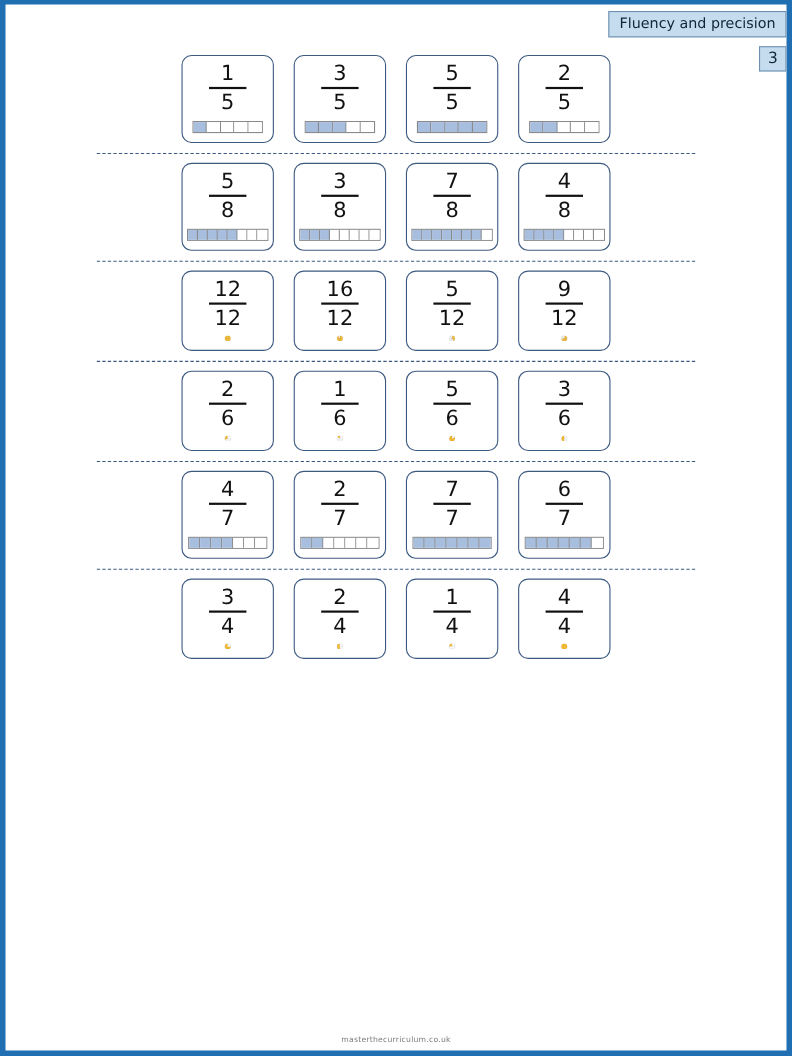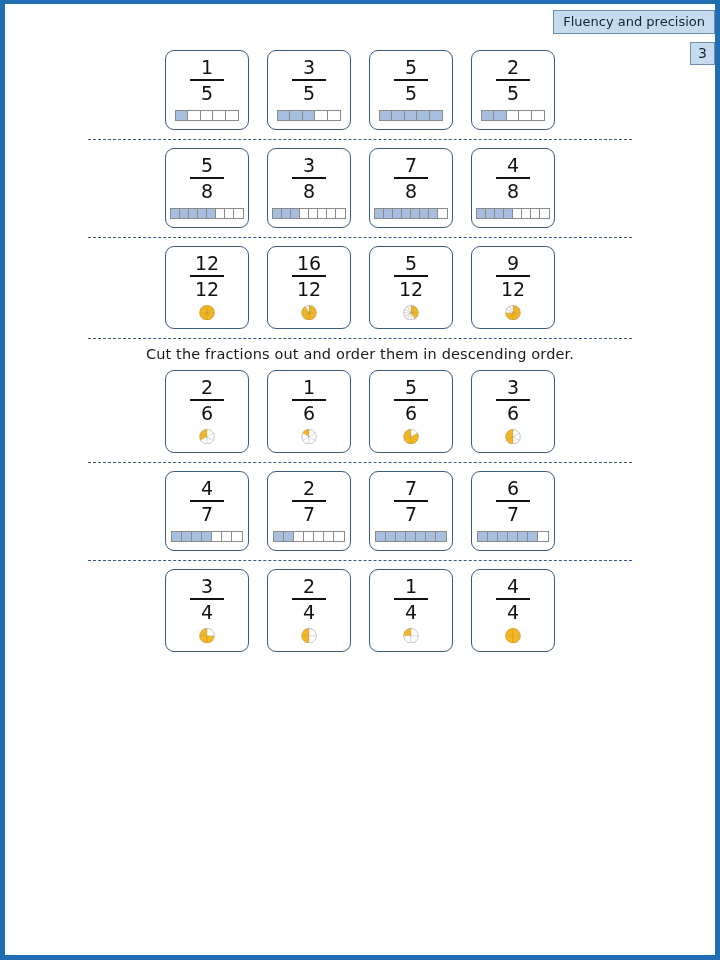--- a/index.html
+++ b/index.html
@@ -100,21 +100,21 @@
     width: 84px;
     border: 1.3px solid #3C5A80;
     border-radius: 9px;
     background: #ffffff;
     padding: 7px 6px 8px 6px;
     display: flex;
     flex-direction: column;
     align-items: center;
   }
   .card-bar { height: 80px; }
-  .card-pie { height: 83px; }
+  .card-pie { height: 73px; }
 
   
   .frac {
     display: flex;
     flex-direction: column;
     align-items: center;
     line-height: 1;
   }
   .frac .num {
     font-size: 19px;
@@ -398,21 +398,20 @@
             <path d="M 20 20 L 10.50 36.45 A 19 19 0 0 1 3.55 29.50 Z" fill="#F5B823" stroke="#C28A12" stroke-width="0.8"></path>
             <path d="M 20 20 L 3.55 29.50 A 19 19 0 0 1 1.00 20.00 Z" fill="#F5B823" stroke="#C28A12" stroke-width="0.8"></path>
             <path d="M 20 20 L 1.00 20.00 A 19 19 0 0 1 3.55 10.50 Z" fill="#ffffff" stroke="#9a9a9a" stroke-width="0.8"></path>
             <path d="M 20 20 L 3.55 10.50 A 19 19 0 0 1 10.50 3.55 Z" fill="#ffffff" stroke="#9a9a9a" stroke-width="0.8"></path>
             <path d="M 20 20 L 10.50 3.55 A 19 19 0 0 1 20.00 1.00 Z" fill="#ffffff" stroke="#9a9a9a" stroke-width="0.8"></path>
             <circle cx="20" cy="20" r="19" fill="none" stroke="#9a9a9a" stroke-width="0.9"></circle>
           </svg>
         </div>
       </div>
       <div class="cutline"></div>
-      <div class="instruction instr-mid">Cut the fractions out and order them in descending order.</div>
       <div class="row row-pie">
         <div class="card card-pie">
           <div class="frac">
             <div class="num">2</div>
             <div class="bar-line"></div>
             <div class="den">6</div>
           </div>
           <svg width="42" height="42" viewBox="0 0 42 42" class="pie">
             <path d="M 21 21 L 3.68 11.00 A 20 20 0 0 1 21.00 1.00 Z" fill="#F5B823" stroke="#C28A12" stroke-width="0.8"></path>
             <path d="M 21 21 L 3.68 31.00 A 20 20 0 0 1 3.68 11.00 Z" fill="#F5B823" stroke="#C28A12" stroke-width="0.8"></path>
@@ -593,13 +592,14 @@
             <path d="M 21 21 L 1.00 21.00 A 20 20 0 0 1 21.00 1.00 Z" fill="#F5B823" stroke="#C28A12" stroke-width="0.8"></path>
             <path d="M 21 21 L 21.00 41.00 A 20 20 0 0 1 1.00 21.00 Z" fill="#F5B823" stroke="#C28A12" stroke-width="0.8"></path>
             <path d="M 21 21 L 41.00 21.00 A 20 20 0 0 1 21.00 41.00 Z" fill="#F5B823" stroke="#C28A12" stroke-width="0.8"></path>
             <path d="M 21 21 L 21.00 1.00 A 20 20 0 0 1 41.00 21.00 Z" fill="#F5B823" stroke="#C28A12" stroke-width="0.8"></path>
             <circle cx="21" cy="21" r="20" fill="none" stroke="#C28A12" stroke-width="0.9"></circle>
           </svg>
         </div>
       </div>
     </div>
 
+  <div class="footer">masterthecurriculum.co.uk</div>
 </div>
 
 </body></html>

